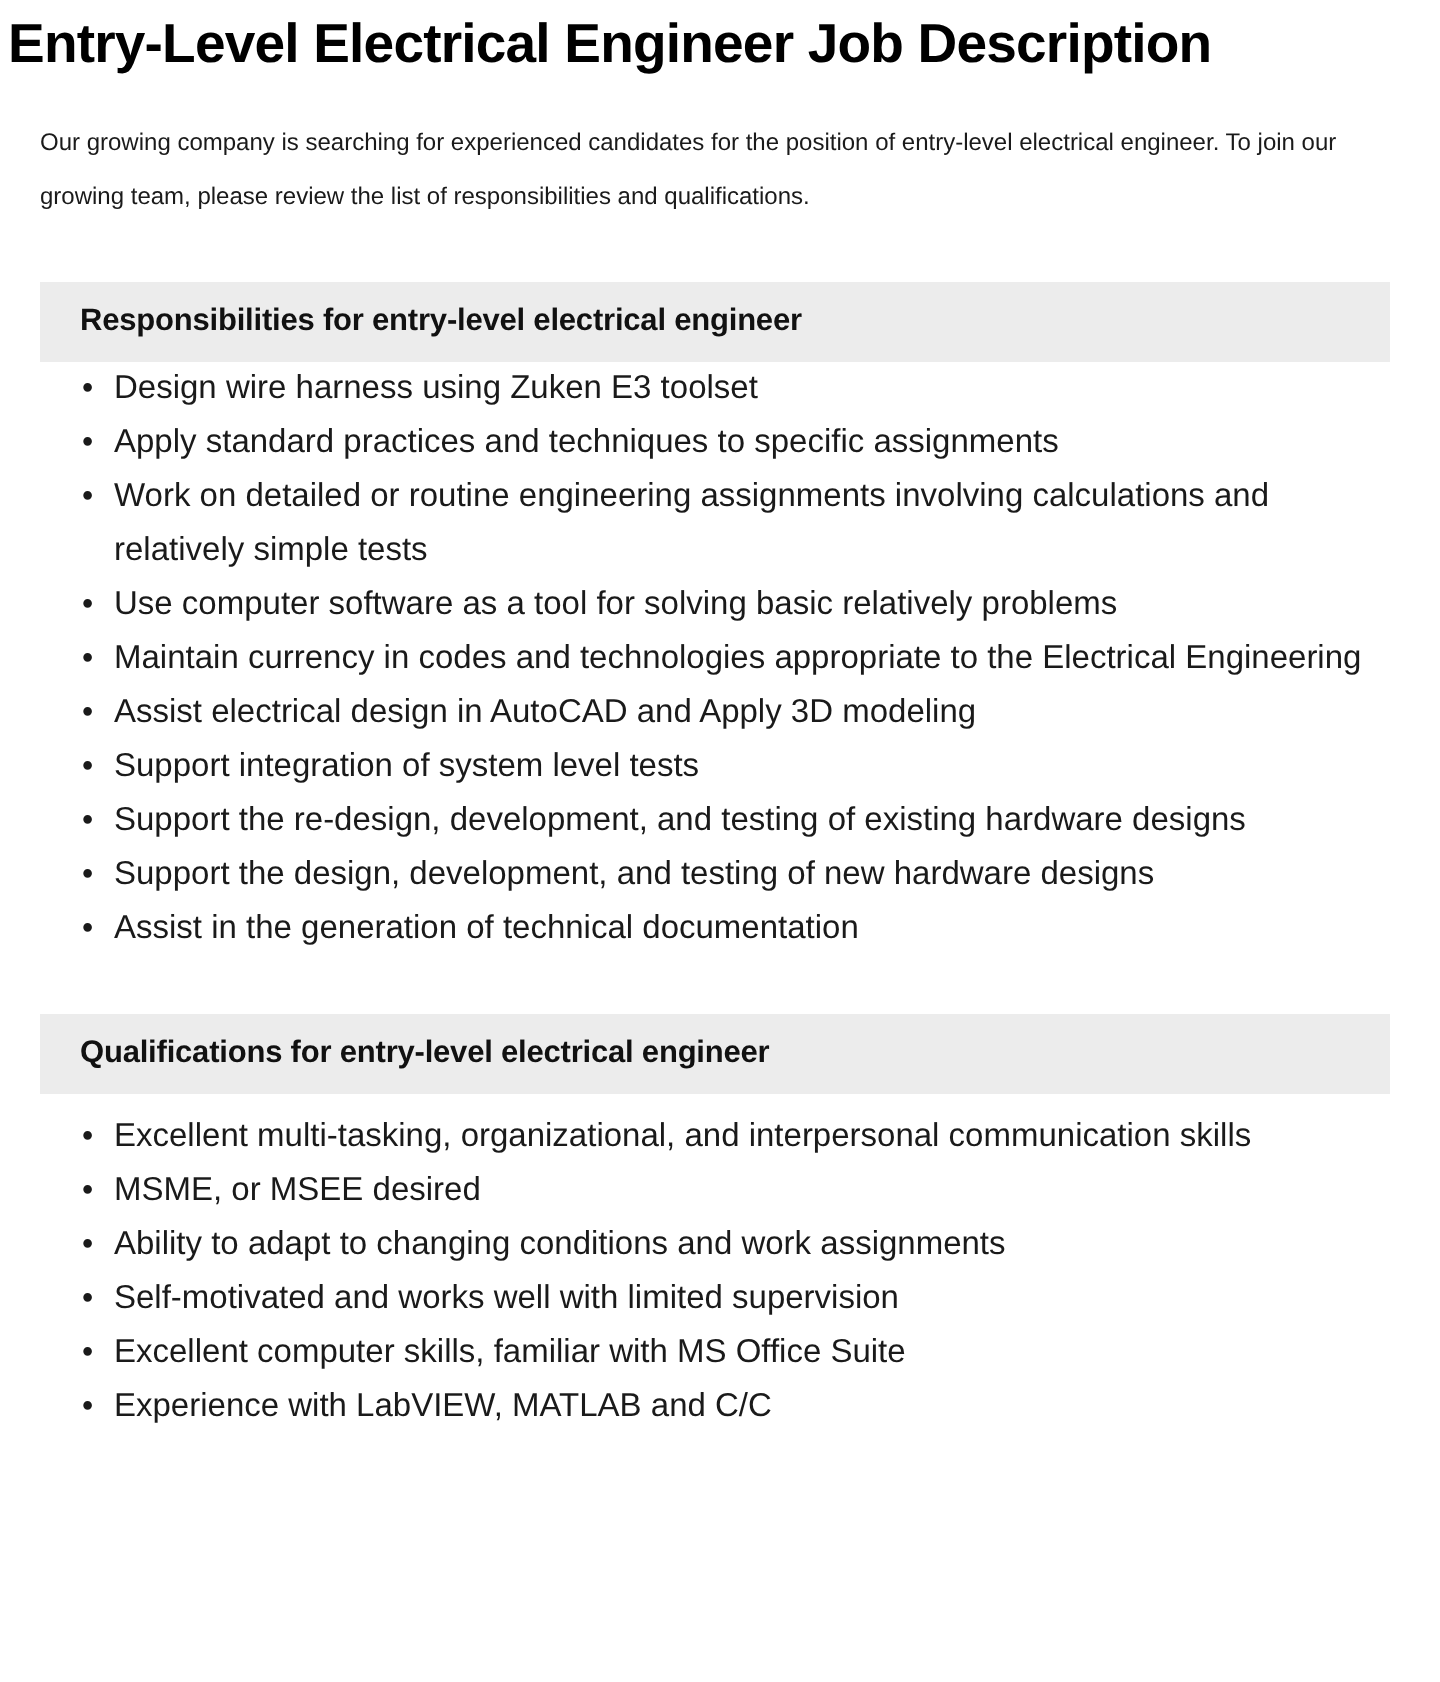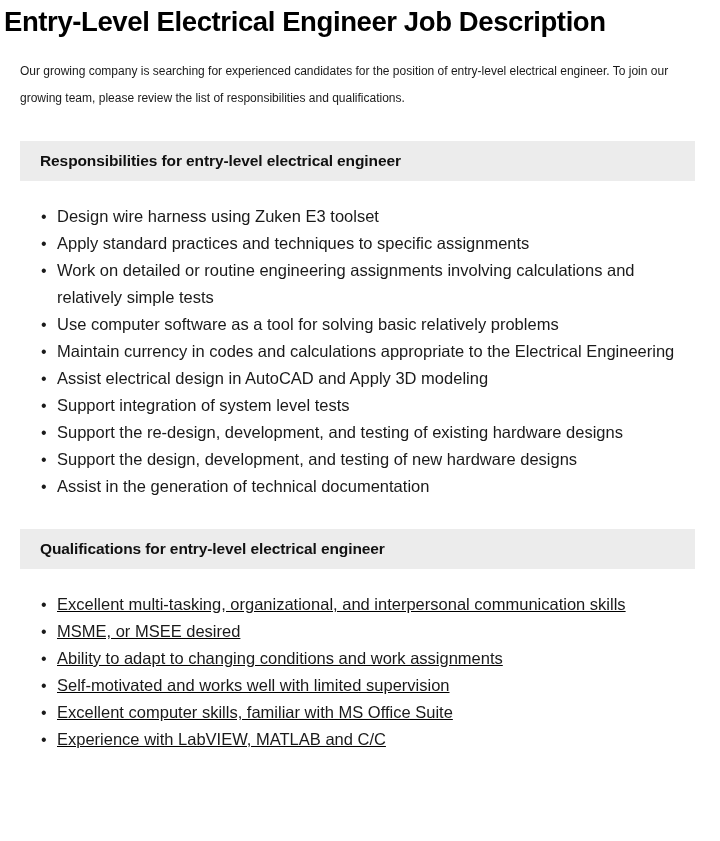--- a/index.html
+++ b/index.html
@@ -56,22 +56,22 @@
     font-size: 15.5px;
     font-weight: bold;
     color: #111111;
     letter-spacing: -0.1px;
   }
   ul.bullets {
     list-style: none;
     margin: 0;
     padding: 0;
   }
-  ul.bullets.first-list { margin-top: 22px; }
-  ul.bullets.second-list { margin-top: 22px; text-decoration: underline; }
+  ul.bullets.first-list { }
+  ul.bullets.second-list { margin-top: 8px; }
   ul.bullets li {
     position: relative;
     padding-left: 57px;
     padding-right: 22px;
     font-size: 16.5px;
     line-height: 27px;
     color: #1a1a1a;
     margin: 0;
   }
   ul.bullets li::before {
@@ -95,21 +95,21 @@
 
   <div class="section">
     <div class="section-header">
       <span class="section-header-text">Responsibilities for entry-level electrical engineer</span>
     </div>
     <ul class="bullets first-list">
       <li>Design wire harness using Zuken E3 toolset</li>
       <li>Apply standard practices and techniques to specific assignments</li>
       <li>Work on detailed or routine engineering assignments involving calculations and relatively simple tests</li>
       <li>Use computer software as a tool for solving basic relatively problems</li>
-      <li>Maintain currency in codes and calculations appropriate to the Electrical Engineering</li>
+      <li>Maintain currency in codes and technologies appropriate to the Electrical Engineering</li>
       <li>Assist electrical design in AutoCAD and Apply 3D modeling</li>
       <li>Support integration of system level tests</li>
       <li>Support the re-design, development, and testing of existing hardware designs</li>
       <li>Support the design, development, and testing of new hardware designs</li>
       <li>Assist in the generation of technical documentation</li>
     </ul>
   </div>
 
   <div class="section">
     <div class="section-header">

